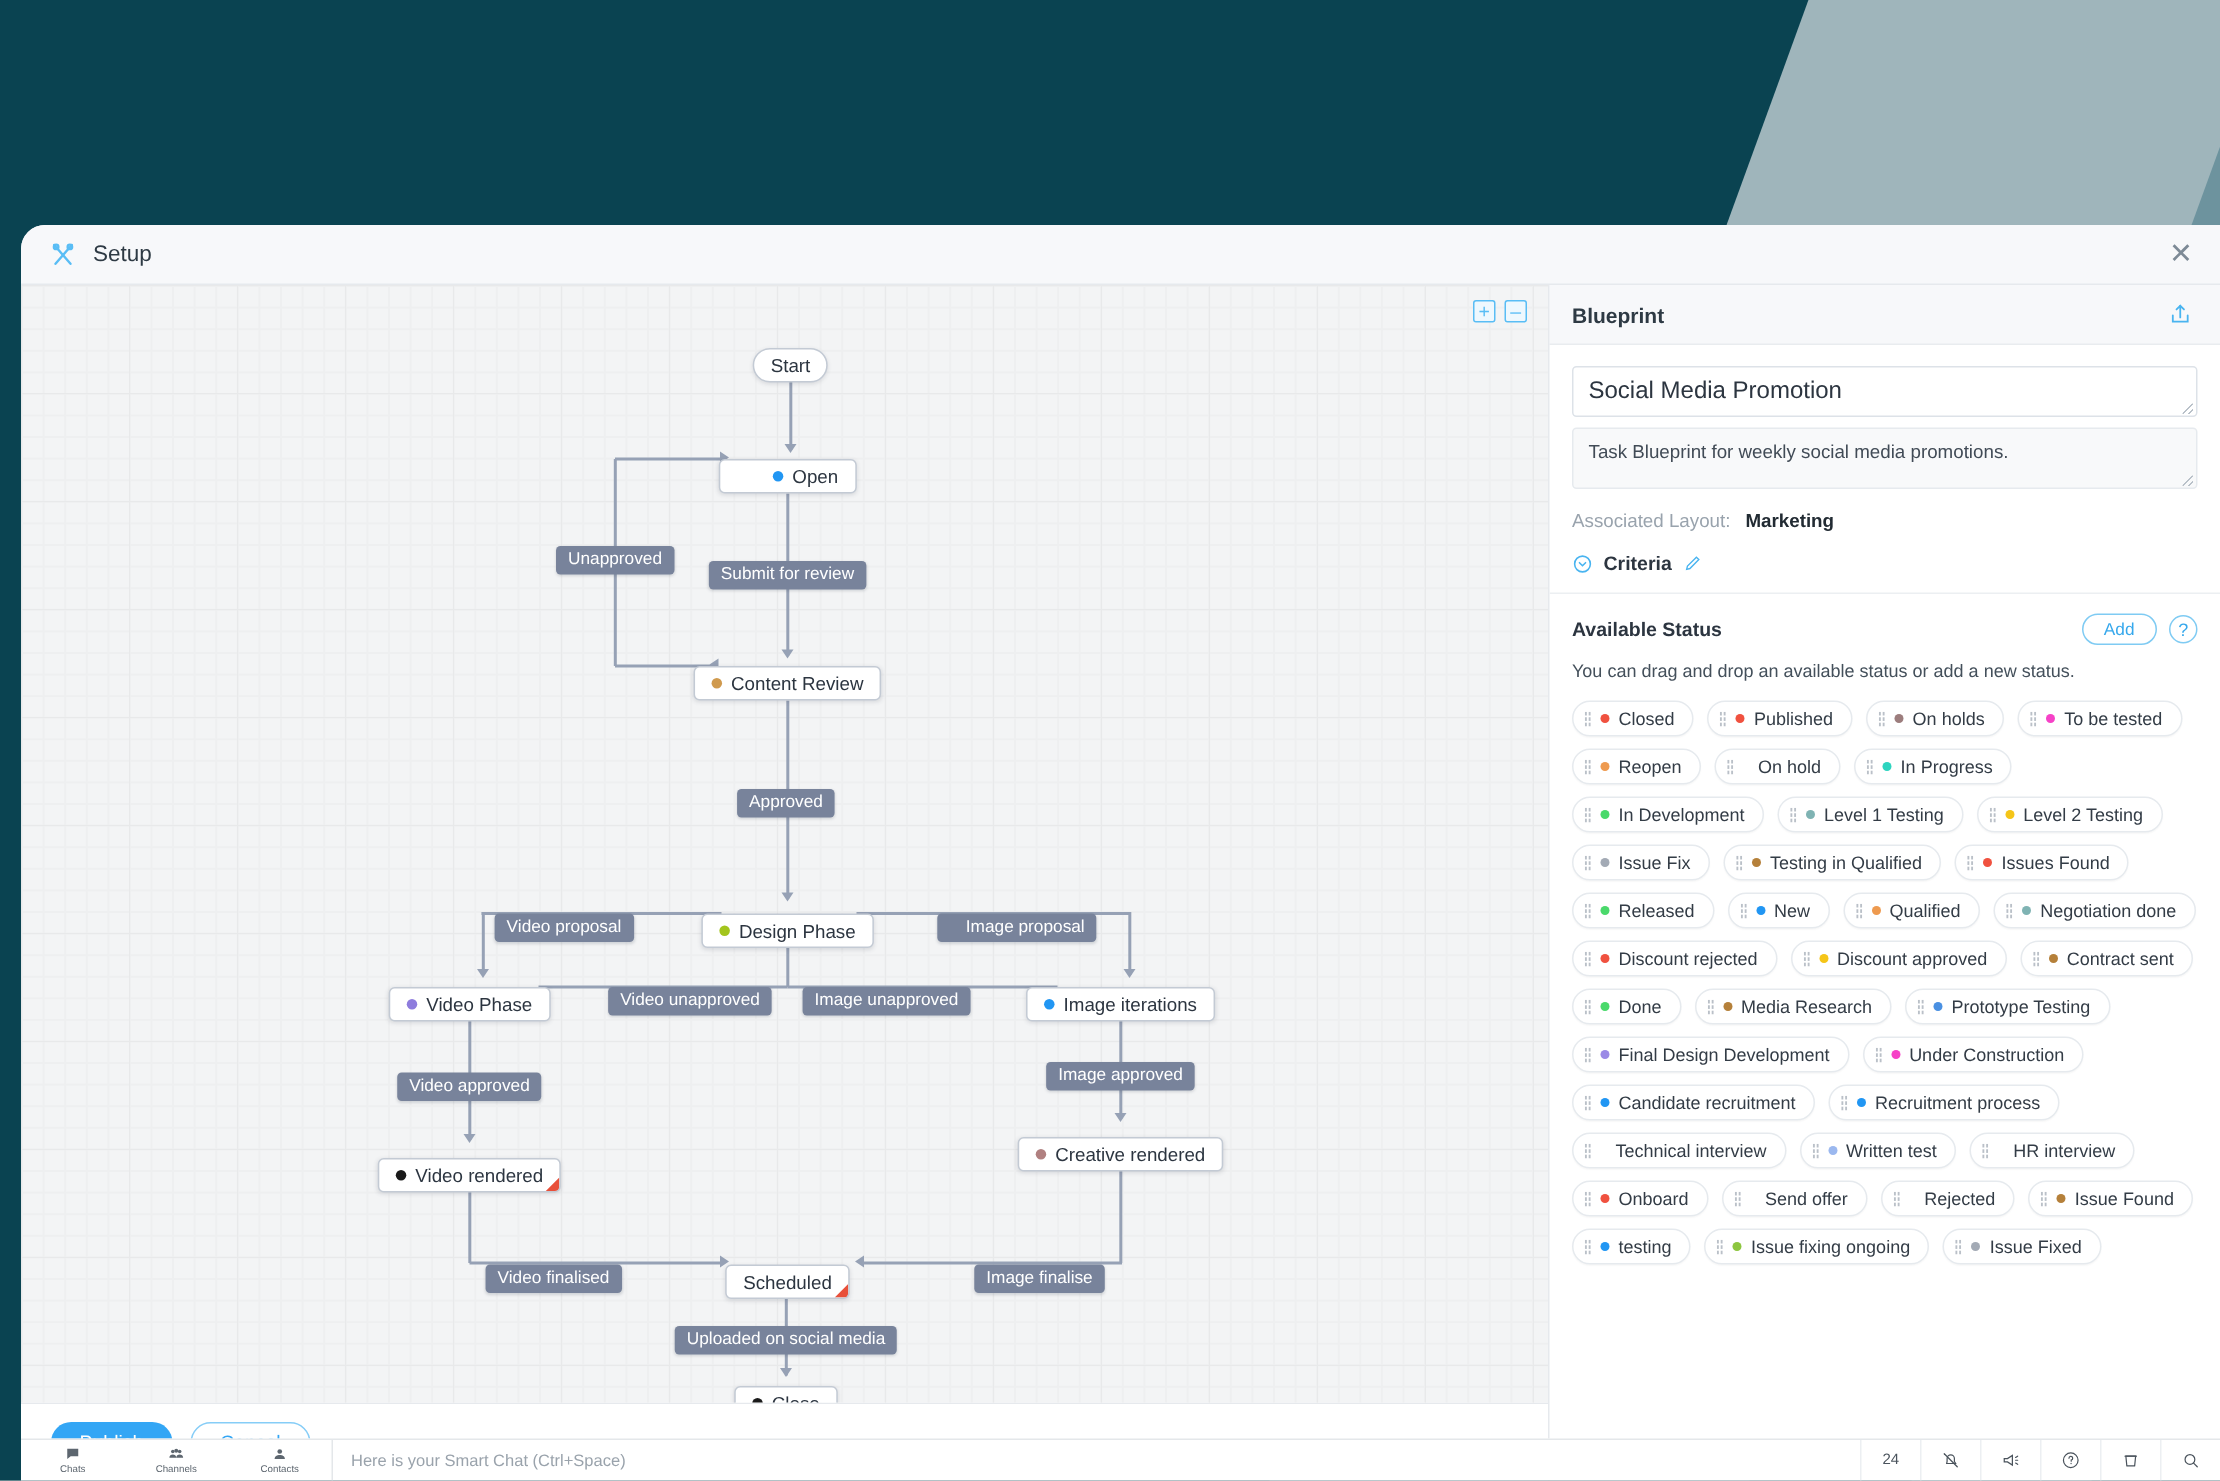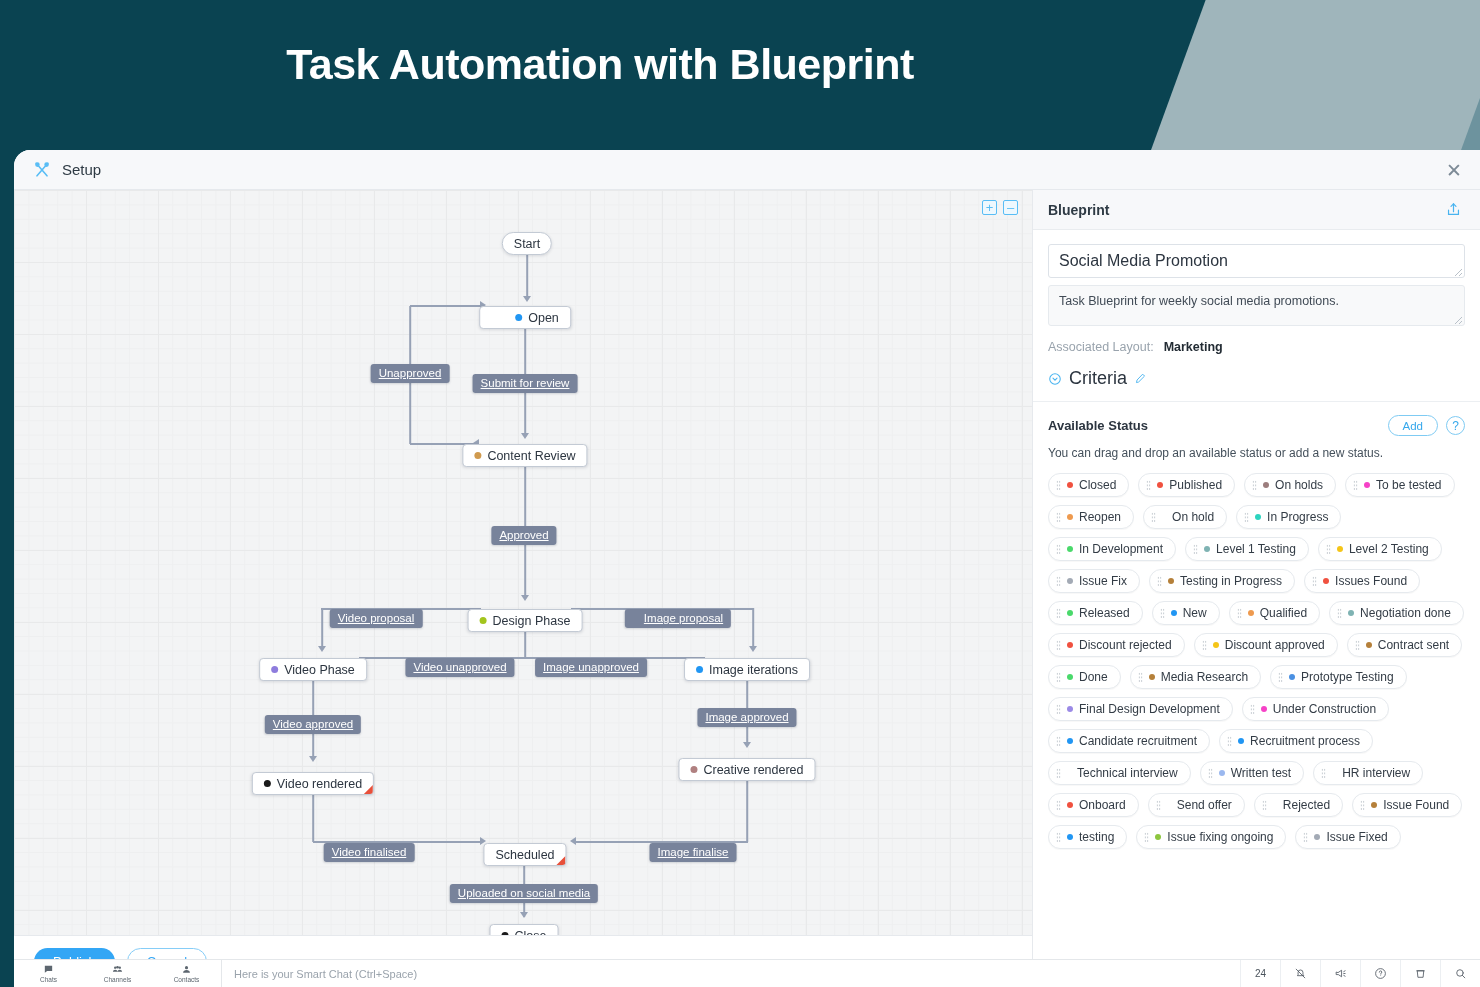--- a/index.html
+++ b/index.html
@@ -123,21 +123,20 @@
     position: absolute;
     background: #78839b;
     color: #ffffff;
     font-size: 11.5px;
     border-radius: 3px;
     padding: 3px 8px 4px;
     white-space: nowrap;
     transform: translateX(-50%);
     cursor: pointer;
     box-shadow: 0 1px 2px rgba(50,60,80,.18);
-    text-decoration: underline;
   }
 
   .edge { position: absolute; background: #96a1b5; }
   .edge.v { width: 1.6px; transform: translateX(-50%); }
   .edge.h { height: 1.6px; }
   .arrow {
     position: absolute; width: 0; height: 0;
     border-left: 4.5px solid transparent;
     border-right: 4.5px solid transparent;
     border-top: 6px solid #96a1b5;
@@ -227,21 +226,21 @@
     border: 1px solid #e6eaee; border-radius: 3px;
     background: #f8f9fa;
     padding: 8px 10px; font-size: 12.5px; color: #414b56;
     position: relative;
     font-family: "Liberation Sans", sans-serif;
   }
   #layout-row { margin-top: 14px; display: flex; align-items: baseline; gap: 10px; font-size: 12.5px; }
   #layout-label { color: #99a3ad; }
   #layout-value { color: #222b33; font-weight: bold; }
   #criteria-row { margin-top: 14px; display: flex; align-items: center; gap: 7px; cursor: pointer; }
-  #criteria-text { font-size: 18px; font-weight: normal; color: #2c3540; }
+  #criteria-text { font-size: 13px; font-weight: bold; color: #2c3540; }
 
   #status-section { padding: 13px 15px 0; }
   #status-head { display: flex; align-items: center; justify-content: space-between; }
   #status-title { font-size: 13px; font-weight: bold; color: #2c3540; }
   #status-head-actions { display: flex; align-items: center; gap: 8px; }
   #add-status-button {
     border: 1px solid #7fcbf3; color: #36a8ec; background: #fff;
     border-radius: 12px; height: 21px; padding: 0 14px; font-size: 11.5px;
     cursor: pointer; font-family: "Liberation Sans", sans-serif;
   }
@@ -308,21 +307,20 @@
     cursor: pointer; color: #4a535c; font-size: 12px;
   }
 </style>
 </head>
 <body>
 
 <div id="bg-banner">
   <div class="stripe" id="stripe-light"></div>
   <div class="stripe" id="stripe-mid"></div>
   <div class="stripe" id="stripe-light2"></div>
-  <div id="banner-title">Task Automation with Blueprint</div>
 </div>
 
 <div id="app-window">
 
   <div id="window-header">
     <span id="setup-icon">
       <svg viewBox="0 0 24 24" width="20" height="20" fill="none" stroke="#59bdf5" stroke-width="1.9" stroke-linecap="round">
         <path d="M5 4 L18 19"></path>
           <path d="M19 4 L6 19"></path>
         <circle cx="6.5" cy="5.5" r="1.8"></circle>
@@ -560,21 +558,21 @@
                 <span>Level 2 Testing</span>
               </div>
               <div class="chip">
                 <span class="grip"></span>
                 <span class="cdot" style="background: rgb(163, 170, 181);"></span>
                 <span>Issue Fix</span>
               </div>
               <div class="chip">
                 <span class="grip"></span>
                 <span class="cdot" style="background: rgb(181, 128, 58);"></span>
-                <span>Testing in Progress</span>
+                <span>Testing in Qualified</span>
               </div>
               <div class="chip">
                 <span class="grip"></span>
                 <span class="cdot" style="background: rgb(240, 81, 63);"></span>
                 <span>Issues Found</span>
               </div>
               <div class="chip">
                 <span class="grip"></span>
                 <span class="cdot" style="background: rgb(74, 217, 107);"></span>
                 <span>Released</span>

